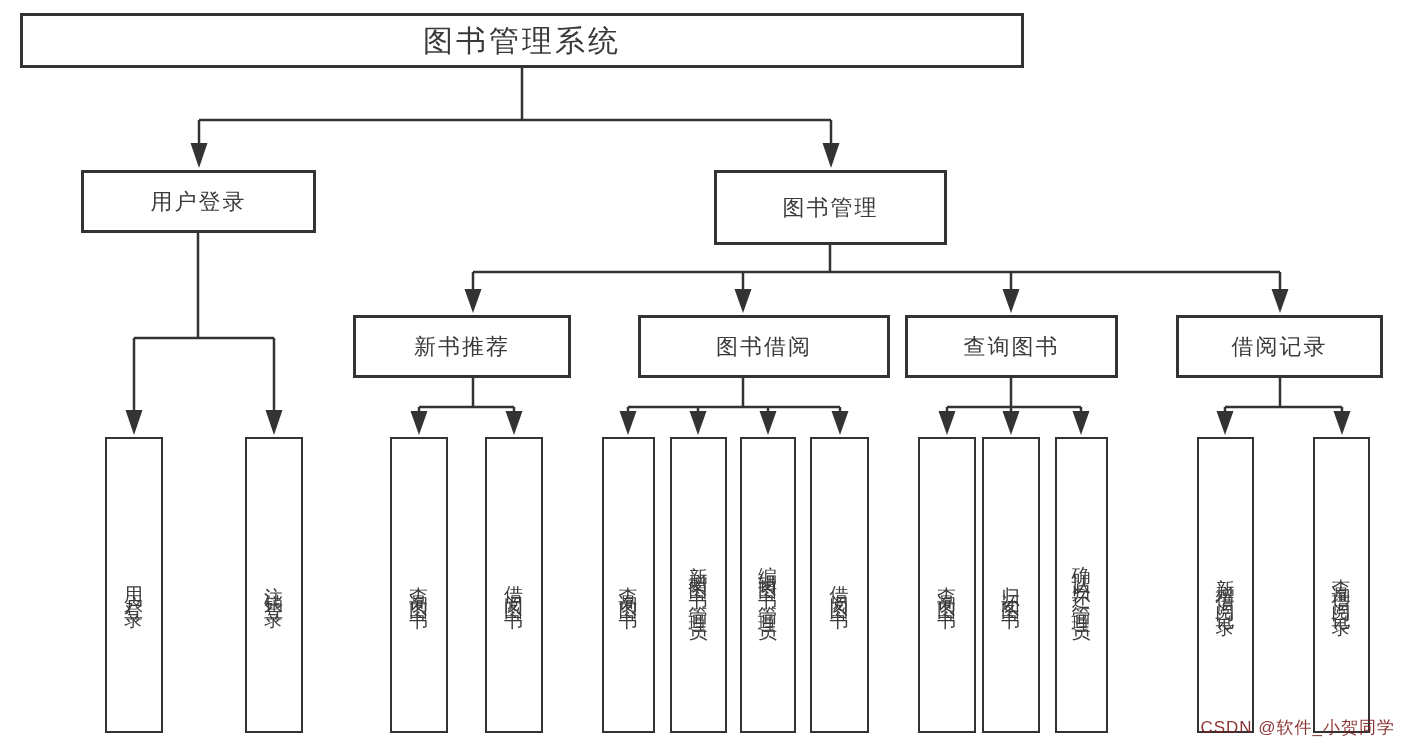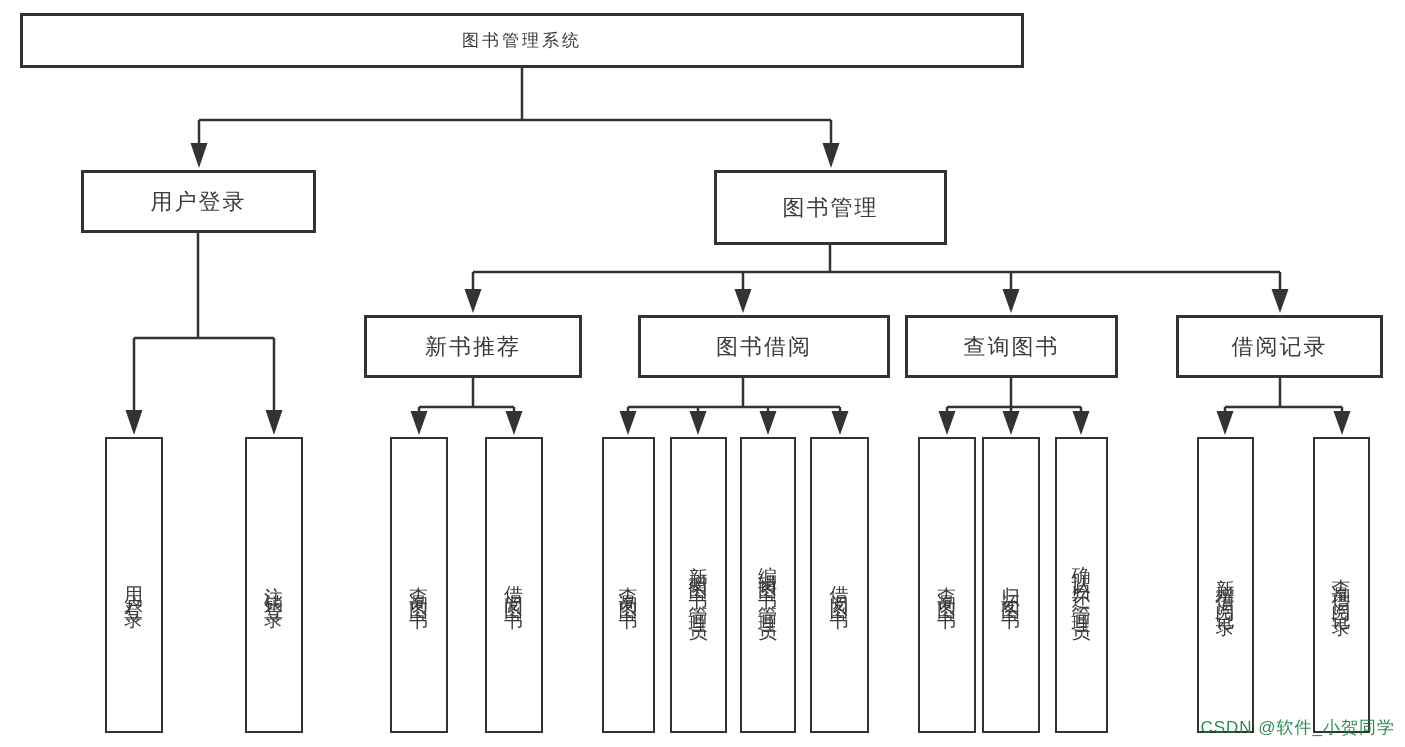--- a/index.html
+++ b/index.html
@@ -17,34 +17,34 @@
     background:#ffffff;
     border:3px solid #333333;
     color:#3a3a3a;
     display:flex;
     align-items:center;
     justify-content:center;
     z-index:1;
     line-height:1;
   }
   .node.h{font-size:22px;letter-spacing:2px;white-space:nowrap;}
-  .node.root{font-size:17px;letter-spacing:3px;}
+  .node.root{font-size:30px;letter-spacing:3px;}
   .node.v{
     border-width:2.5px;
     writing-mode:vertical-rl;
     font-size:19px;
     letter-spacing:8px;
     padding-top:4px;
   }
   .watermark{
     position:absolute;
     right:10px;bottom:8px;
     font-size:17px;
     letter-spacing:1px;
-    color:#15803d;
+    color:#7f1d1d;
     opacity:0.9;
     z-index:2;
     white-space:nowrap;
   }
 </style>
 </head>
 <body>
 
 <div class="stage">
 
@@ -125,21 +125,21 @@
     <span>图书管理系统</span>
   </div>
 
   <div class="node h" style="left:81px;top:170px;width:235px;height:63px;">
     <span>用户登录</span>
   </div>
   <div class="node h" style="left:714px;top:170px;width:233px;height:75px;">
     <span>图书管理</span>
   </div>
 
-  <div class="node h" style="left:364px;top:315px;width:218px;height:63px;">
+  <div class="node h" style="left:353px;top:315px;width:218px;height:63px;">
     <span>新书推荐</span>
   </div>
   <div class="node h" style="left:638px;top:315px;width:252px;height:63px;">
     <span>图书借阅</span>
   </div>
   <div class="node h" style="left:905px;top:315px;width:213px;height:63px;">
     <span>查询图书</span>
   </div>
   <div class="node h" style="left:1176px;top:315px;width:207px;height:63px;">
     <span>借阅记录</span>

